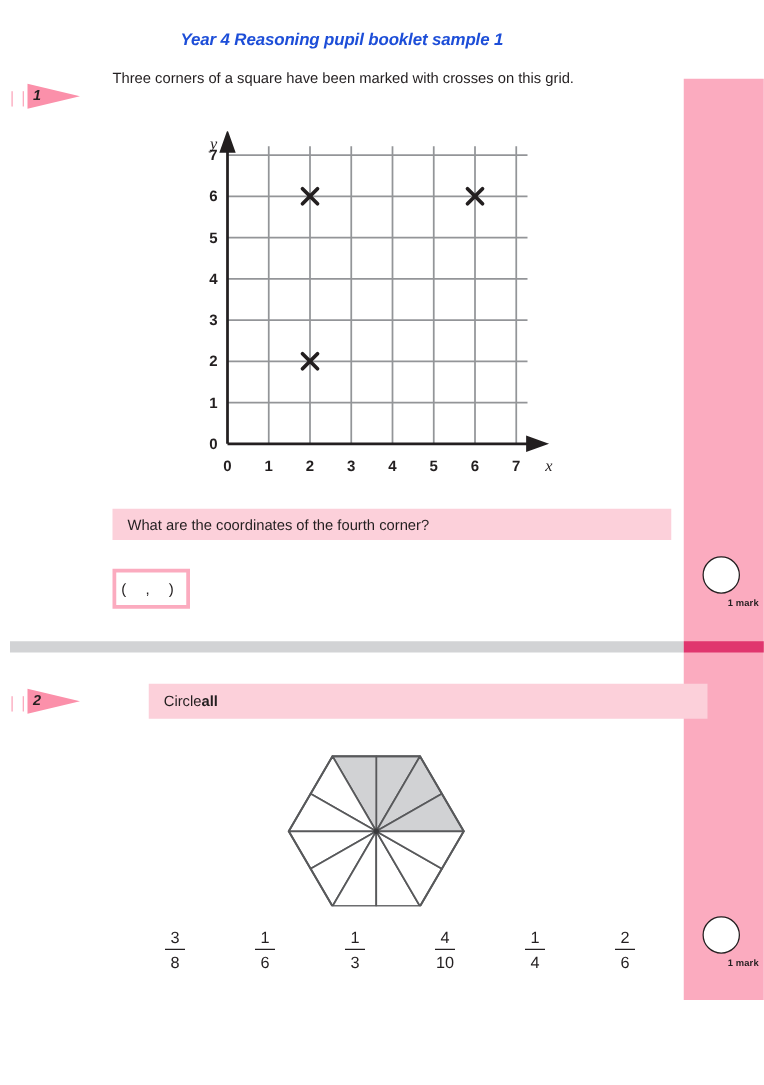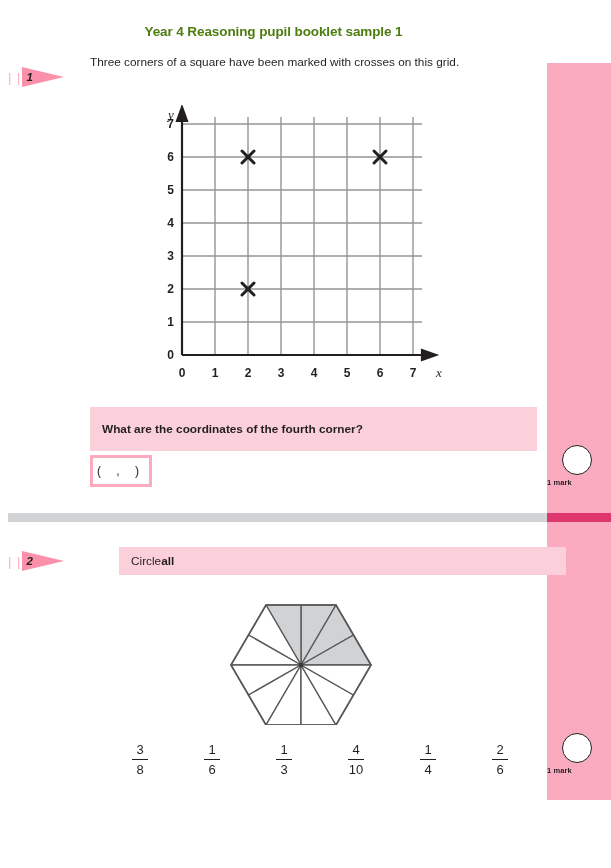--- a/index.html
+++ b/index.html
@@ -28,22 +28,23 @@
 
   
   .booklet-title {
     position: absolute;
     left: 0;
     top: 24px;
     width: 547px;
     text-align: center;
     font-size: 13.5px;
     font-weight: bold;
+    font-style: italic;
     letter-spacing: -0.1px;
-    color: #4d7c0f;
+    color: #1d4ed8;
   }
 
   
   .qmarker {
     position: absolute;
     height: 22px;
     display: flex;
     align-items: center;
   }
   .qmarker .bars {
@@ -131,21 +132,21 @@
     top: 513px;
     width: 64px;
     height: 9px;
     background: #e0366e;
   }
 
   
   .markslot {
     position: absolute;
     width: 60px;
-    text-align: left;
+    text-align: right;
   }
   .markslot .circle {
     width: 30px;
     height: 30px;
     margin: 0 auto;
     border: 1.4px solid #231f20;
     border-radius: 50%;
     background: #ffffff;
     box-sizing: border-box;
   }
@@ -274,21 +275,21 @@
       <text x="197" y="272">5</text>
       <text x="230" y="272">6</text>
       <text x="263" y="272">7</text>
     </g>
 
     <text x="18" y="14" font-family="Liberation Serif, serif" font-style="italic" font-size="13" fill="#231f20">y</text>
     <text x="289" y="272" font-family="Liberation Serif, serif" font-style="italic" font-size="13" fill="#231f20" text-anchor="middle">x</text>
   </svg>
 </div>
 
-<div class="pinkbar" style="left:90px; top:407px; width:447px; height:44px;font-weight:bold;">
+<div class="pinkbar" style="left:90px; top:407px; width:447px; height:25px;">
   <span>What are the coordinates of the fourth corner?</span>
 </div>
 
 <div class="answerbox" style="left:90px; top:455px; width:62px; height:32px;">(     ,     )</div>
 
 <div class="markslot" style="left:547px; top:445px;">
   <div class="circle"></div>
   <div class="marklabel">1 mark</div>
 </div>
 

